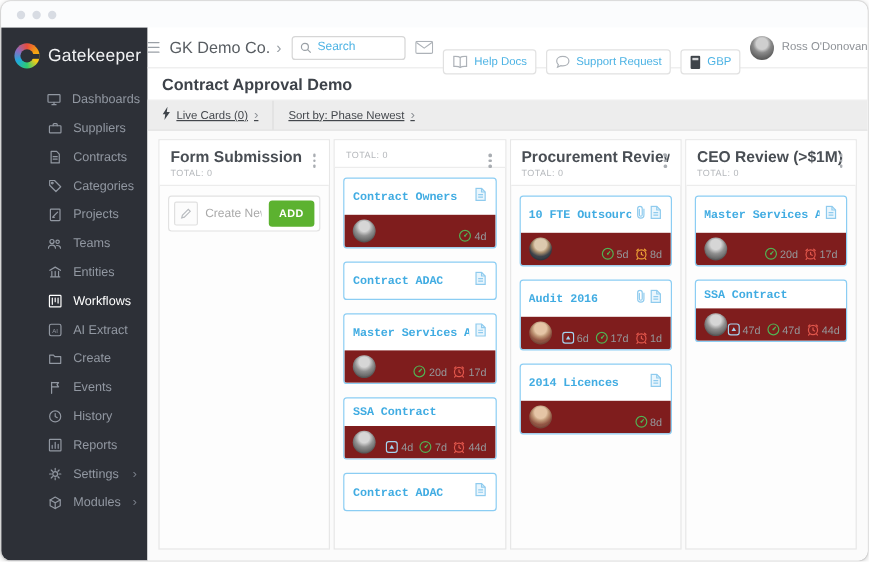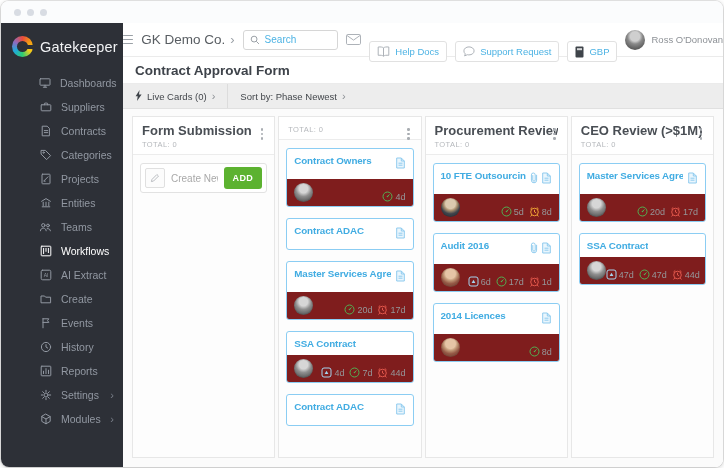--- a/index.html
+++ b/index.html
@@ -50,21 +50,21 @@
   .hicon { display: flex; align-items: center; cursor: pointer; }
   .pill { height: 21px; border: 1px solid #e1e1e1; border-radius: 3px; display: flex; align-items: center; padding: 0 7px; gap: 5px; font-size: 9.5px; color: #4db3e4; background: #fff; cursor: pointer; white-space: nowrap; margin-top: 24px; }
   .pill .picon { display: flex; align-items: center; }
   .user { display: flex; align-items: center; gap: 6px; font-size: 9.5px; color: #8d9196; cursor: pointer; white-space: nowrap; }
   .avatar-sm { width: 20px; height: 20px; border-radius: 50%; flex-shrink: 0;
     background: radial-gradient(circle at 50% 32%, #cfcfcf 0 28%, #8a8a8a 45%, #474747 90%); }
 
   .page-title-bar { height: 27px; display: flex; align-items: center; padding: 0 12px; border-bottom: 1px solid #ebebeb; flex-shrink: 0; }
   .page-title { font-size: 13.5px; font-weight: 700; color: #3e434a; }
 
-  .toolbar { height: 25px; background: #ededed; border-bottom: 1px solid #e0e0e0; display: flex; align-items: center; font-size: 9.5px; color: #43474c; flex-shrink: 0; }
+  .toolbar { height: 25px; background: #ededed; border-bottom: 1px solid #e0e0e0; display: flex; align-items: center; font-size: 9.5px; color: #43474c; flex-shrink: 0; text-decoration: underline; }
   .tb-item { display: flex; align-items: center; gap: 5px; padding: 0 12px; height: 100%; cursor: pointer; }
   .tb-item .chev { color: #8b8f94; font-size: 11px; }
   .tb-sep { width: 1px; height: 100%; background: #dcdcdc; }
 
   
   .board { flex: 1; min-height: 0; background: #fbfbfb; padding: 7px 9px 9px; display: flex; gap: 3px; overflow: hidden; }
   .col { flex: 1 1 0; min-width: 0; background: #fdfdfd; border: 1px solid #e7e7e7; display: flex; flex-direction: column; }
   .col-head { background: #fff; border-bottom: 1px solid #ececec; padding: 6px 9px 5px; position: relative; flex-shrink: 0; }
   .col-title { font-size: 13px; font-weight: 700; color: #494e54; white-space: nowrap; overflow: hidden; }
   .col-total { font-size: 7.5px; color: #b5b8bc; letter-spacing: .4px; margin-top: 2px; }
@@ -72,21 +72,21 @@
   .kebab i { width: 2.5px; height: 2.5px; border-radius: 50%; background: #a9adb2; }
   .col-body { padding: 8px 7px; display: flex; flex-direction: column; gap: 11px; overflow: hidden; }
 
   .create-row { background: #fff; border: 1px solid #e2e2e2; border-radius: 3px; height: 30px; display: flex; align-items: center; padding: 4px; gap: 6px; }
   .pencil-box { width: 20px; height: 20px; border: 1px solid #e0e0e0; border-radius: 2px; display: flex; align-items: center; justify-content: center; flex-shrink: 0; background: #fcfcfc; }
   .create-input { flex: 1; min-width: 0; border: none; outline: none; font-size: 10px; color: #888; font-family: "Liberation Sans", sans-serif; background: transparent; }
   .create-input::placeholder { color: #a9a9a9; opacity: 1; }
   .add-btn { background: #5cb230; color: #fff; font-size: 9px; font-weight: 700; border: none; border-radius: 3px; padding: 6px 9px; letter-spacing: .4px; cursor: pointer; flex-shrink: 0; font-family: "Liberation Sans", sans-serif; }
 
   .card { border: 1px solid #8bcdf3; border-radius: 3px; background: #fff; overflow: hidden; cursor: pointer; flex-shrink: 0; }
-  .card-top { display: flex; justify-content: space-between; gap: 4px; padding: 6px 7px; }
+  .card-top { display: flex; align-items: center; justify-content: space-between; gap: 4px; padding: 6px 7px; font-family: Liberation Mono, monospace; }
   .card-title { font-size: 9.8px; font-weight: 600; color: #41ace2; white-space: nowrap; overflow: hidden; letter-spacing: -0.1px; }
   .card-icons { display: flex; align-items: center; gap: 3px; flex-shrink: 0; }
   .card-meta { background: #7f1d1d; padding: 4px 7px; display: flex; align-items: flex-end; }
   .avatar { width: 19px; height: 19px; border-radius: 50%; flex-shrink: 0; box-shadow: inset 0 0 0 1px rgba(0,0,0,.08); }
   .avatar-gray  { background: radial-gradient(circle at 50% 30%, #d6d6d6 0 26%, #8f8f8f 48%, #474747 92%); }
   .avatar-green { background: radial-gradient(circle at 50% 30%, #e6d3b2 0 30%, #b49b76 42%, #4e8040 62%, #34572c 95%); }
   .avatar-suit  { background: radial-gradient(circle at 50% 30%, #dcc9ae 0 30%, #a98f6e 42%, #3e434b 62%, #2b2f36 95%); }
   .avatar-warm  { background: radial-gradient(circle at 50% 30%, #e5c5a6 0 30%, #c09877 42%, #935644 62%, #6e4134 95%); }
   .metrics { margin-left: auto; display: flex; align-items: center; gap: 5px; }
   .metric { display: flex; align-items: center; gap: 2px; }
@@ -161,39 +161,39 @@
                 <g fill="none" stroke="currentColor" stroke-width="1" stroke-linecap="round" stroke-linejoin="round">
                   <rect x="2" y="1.2" width="8" height="9.6" rx="0.6"></rect>
                   <path d="M4 7.8l4-4M4 8.2h1.2"></path>
                 </g>
               </svg>
             </span>
             <span class="nav-label">Projects</span>
           </div>
           <div class="nav-item">
             <span class="nav-icon">
-              <svg width="12" height="12" viewBox="0 0 12 12">
-                <g fill="none" stroke="currentColor" stroke-width="1" stroke-linecap="round" stroke-linejoin="round">
-                  <path d="M1.6 4.3L6 1.6l4.4 2.7M2.2 9.8h7.6M3.2 5.2v3.6M6 5.2v3.6M8.8 5.2v3.6"></path>
-                </g>
-              </svg>
-            </span>
-            <span class="nav-label">Entities</span>
-          </div>
-          <div class="nav-item">
-            <span class="nav-icon">
               <svg width="13" height="12" viewBox="0 0 13 12">
                 <g fill="none" stroke="currentColor" stroke-width="1" stroke-linecap="round" stroke-linejoin="round">
                   <circle cx="4.3" cy="4.3" r="1.7"></circle>
                   <circle cx="9" cy="4.5" r="1.4"></circle>
                   <path d="M1.4 9.8c0-1.6 1.3-2.6 2.9-2.6s2.9 1 2.9 2.6M8.2 7.6c1.6-.2 3.2.7 3.2 2.2"></path>
                 </g>
               </svg>
             </span>
             <span class="nav-label">Teams</span>
+          </div>
+          <div class="nav-item">
+            <span class="nav-icon">
+              <svg width="12" height="12" viewBox="0 0 12 12">
+                <g fill="none" stroke="currentColor" stroke-width="1" stroke-linecap="round" stroke-linejoin="round">
+                  <path d="M1.6 4.3L6 1.6l4.4 2.7M2.2 9.8h7.6M3.2 5.2v3.6M6 5.2v3.6M8.8 5.2v3.6"></path>
+                </g>
+              </svg>
+            </span>
+            <span class="nav-label">Entities</span>
           </div>
           <div class="nav-item active">
             <span class="nav-icon">
               <svg width="12" height="12" viewBox="0 0 12 12">
                 <g fill="none" stroke="currentColor" stroke-width="1" stroke-linecap="round" stroke-linejoin="round">
                   <rect x="1.2" y="1.2" width="9.6" height="9.6" rx="0.6"></rect>
                   <path d="M3.6 3.4v5.2M6 3.4v3M8.4 3.4v4.2"></path>
                 </g>
               </svg>
             </span>
@@ -331,21 +331,21 @@
           </span>
           <span>GBP</span>
         </span>
         <span class="user">
           <span class="avatar-sm"></span>
           <span>Ross O'Donovan</span>
         </span>
       </div>
 
       <div class="page-title-bar">
-        <span class="page-title">Contract Approval Form</span>
+        <span class="page-title">Contract Approval Demo</span>
       </div>
 
       <div class="toolbar">
         <span class="tb-item">
           <span>
             <svg width="7" height="11" viewBox="0 0 7 11">
                 <path d="M4.6 0L.6 6.2h2.1L2 11l4.6-6.6H4z" fill="#3f444a"></path>
               </svg>
           </span>
           <span>Live Cards (0)</span>

